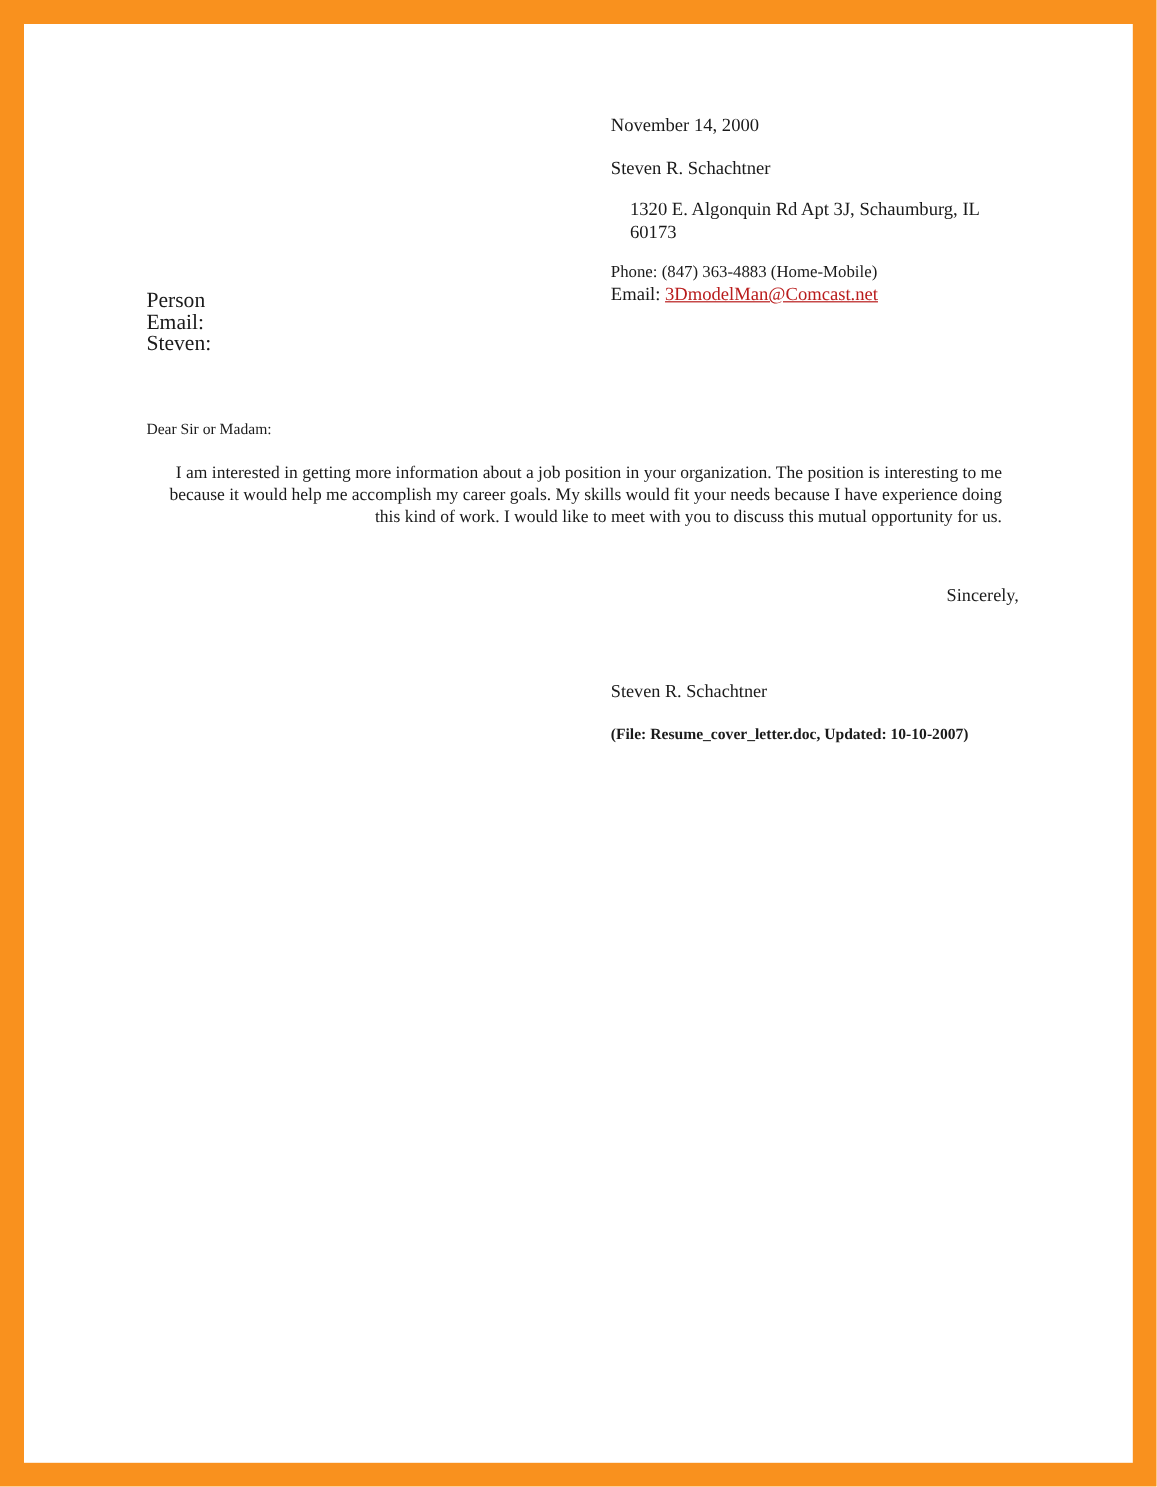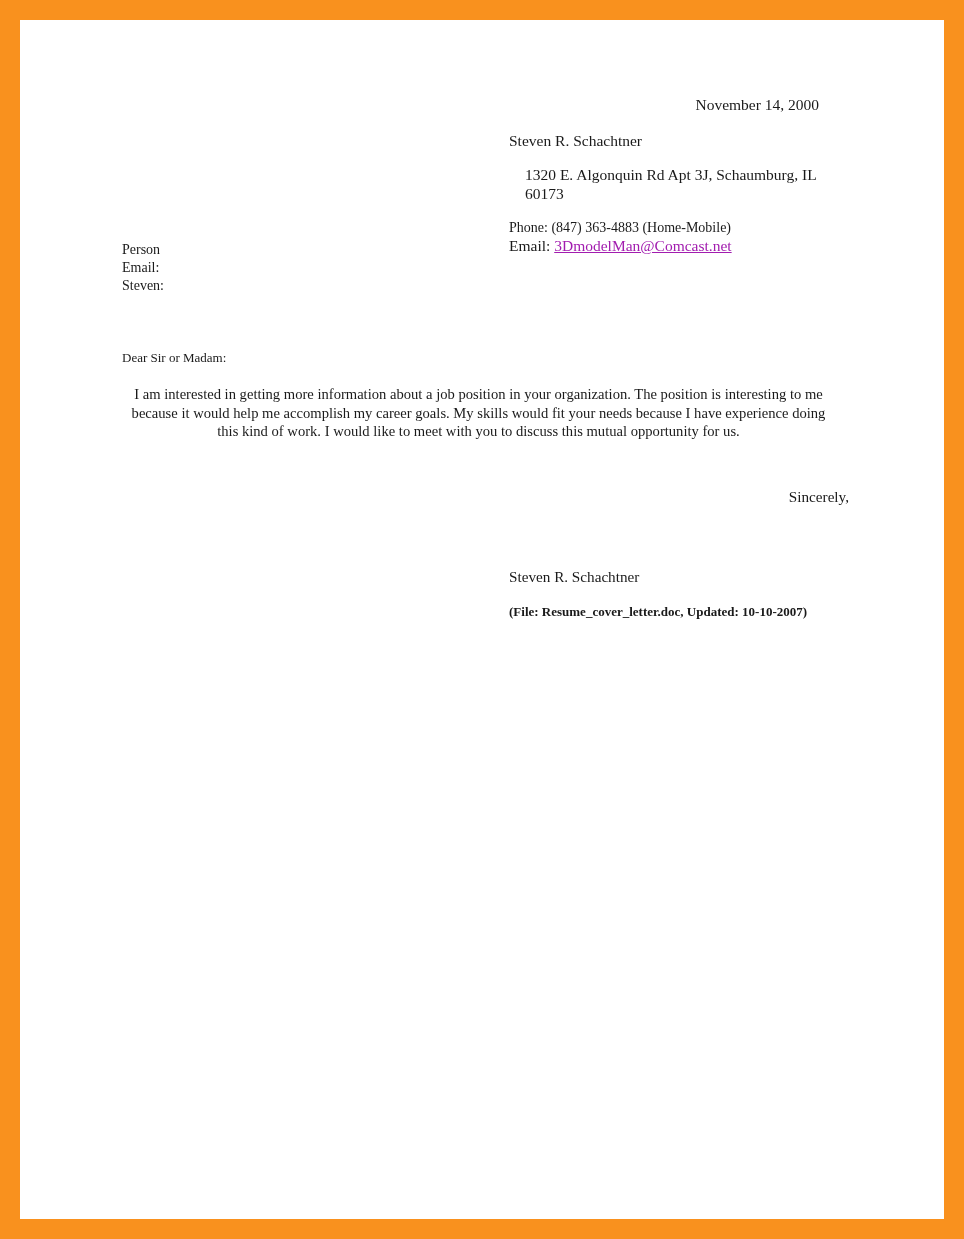--- a/index.html
+++ b/index.html
@@ -43,21 +43,20 @@
     position: absolute;
     left: 489px;
     top: 76px;
     width: 310px;
   }
   .date-line {
     font-size: 15.5px;
     line-height: 18px;
     margin: 0 0 18px 0;
     white-space: nowrap;
-    text-align: right;
   }
   .sender-name {
     font-size: 15.5px;
     line-height: 18.3px;
     margin: 0;
   }
   .sender-address {
     font-size: 15.5px;
     line-height: 18.3px;
     margin: 16px;
@@ -69,32 +68,32 @@
     margin: 0;
     white-space: nowrap;
   }
   .sender-email-line {
     font-size: 15.5px;
     line-height: 18.3px;
     margin: 0;
     white-space: nowrap;
   }
   .email-link {
-    color: #a21caf;
+    color: #b91c1c;
   }
 
   
   .recipient-block {
     position: absolute;
     left: 102px;
     top: 221px;
     width: 320px;
   }
   .recipient-line {
-    font-size: 14px;
+    font-size: 18px;
     line-height: 18px;
     margin: 0;
     white-space: nowrap;
   }
 
   
   .salutation {
     position: absolute;
     left: 102px;
     top: 329px;
@@ -106,21 +105,21 @@
 
   
   .body-paragraph {
     position: absolute;
     left: 102px;
     top: 365px;
     width: 713px;
     font-size: 14.6px;
     line-height: 18.5px;
     margin: 0;
-    text-align: center;
+    text-align: right;
   }
 
   
   .closing-block {
     position: absolute;
     left: 489px;
     top: 468px;
     width: 340px;
   }
   .closing-salutation {

